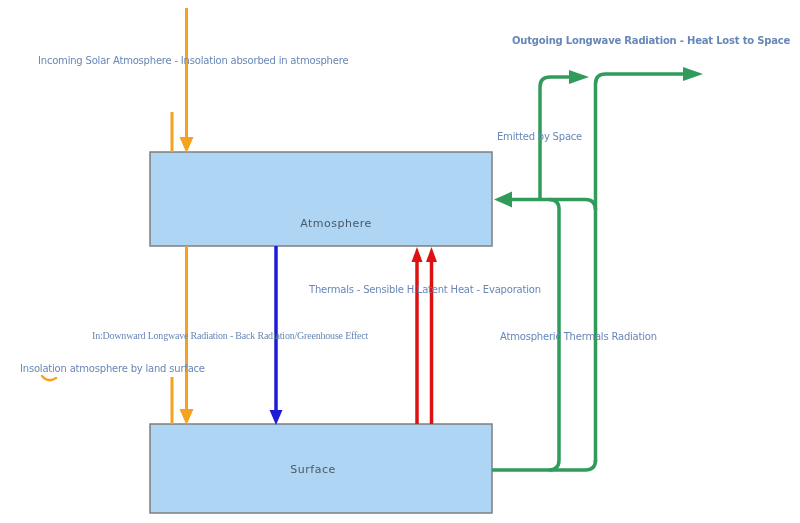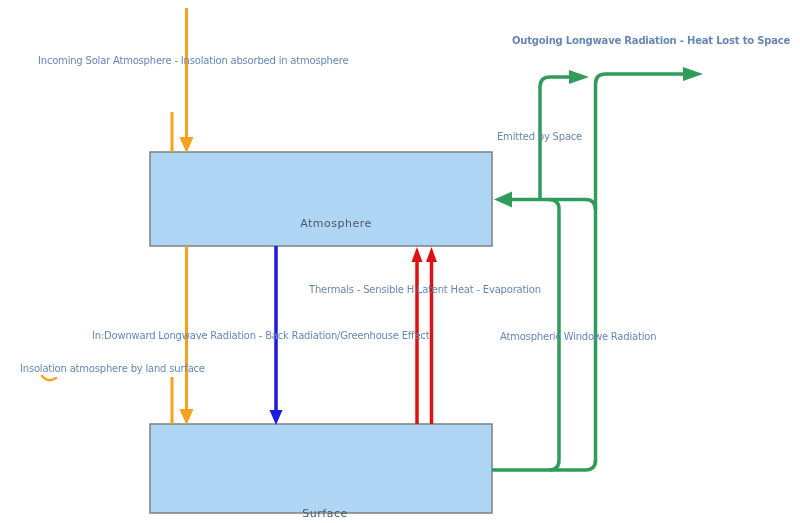--- a/index.html
+++ b/index.html
@@ -65,30 +65,30 @@
     <polygon points="512,191.5 512,207.5 494,199.5" fill="#319B5B"></polygon>
 
     <path d="M 540 199.5 L 540 87 Q 540 77 550 77 L 571 77" fill="none" stroke-width="3.5" stroke="#319B5B"></path>
     <polygon points="569,70 569,84 589,77" fill="#319B5B"></polygon>
 
     <path d="M 595.5 462 L 595.5 84 Q 595.5 74 605.5 74 L 685 74" fill="none" stroke-width="3.5" stroke="#319B5B"></path>
     <polygon points="683,67 683,81 703,74" fill="#319B5B"></polygon>
   </svg>
 
   <div class="node-label" style="left:138px; top:193px; width:396px;margin-top:24px;">Atmosphere</div>
-  <div class="node-label" style="left:154px; top:463px; width:342px;margin-top:44px;">Surface</div>
+  <div class="node-label" style="left:142px; top:463px; width:342px;">Surface</div>
 
   <div class="label" style="left:38px; top:55px;">Incoming Solar Atmosphere - Insolation absorbed in atmosphere</div>
 
 
   <div class="label" style="right:10px; top:35px;font-weight:bold;">Outgoing Longwave Radiation - Heat Lost to Space</div>
 
   <div class="label" style="left:497px; top:131px;">Emitted by Space</div>
 
   <div class="label" style="left:309px; top:284px;">Thermals - Sensible H.Latent Heat - Evaporation</div>
 
-  <div class="label" style="left:92px; top:330px;">In:Downward Longwave Radiation - Back Radiation/Greenhouse Effect</div>
+  <div class="label" style="left:92px; top:330px;font-family:Liberation Serif, serif;">In:Downward Longwave Radiation - Back Radiation/Greenhouse Effect</div>
 
-  <div class="label" style="left:500px; top:331px;">Atmospheric Windowe Radiation</div>
+  <div class="label" style="left:500px; top:331px;">Atmospheric Thermals Radiation</div>
 
   <div class="label" style="left:20px; top:363px;">Insolation atmosphere by land surface</div>
 
 </div>
 
 </body></html>

